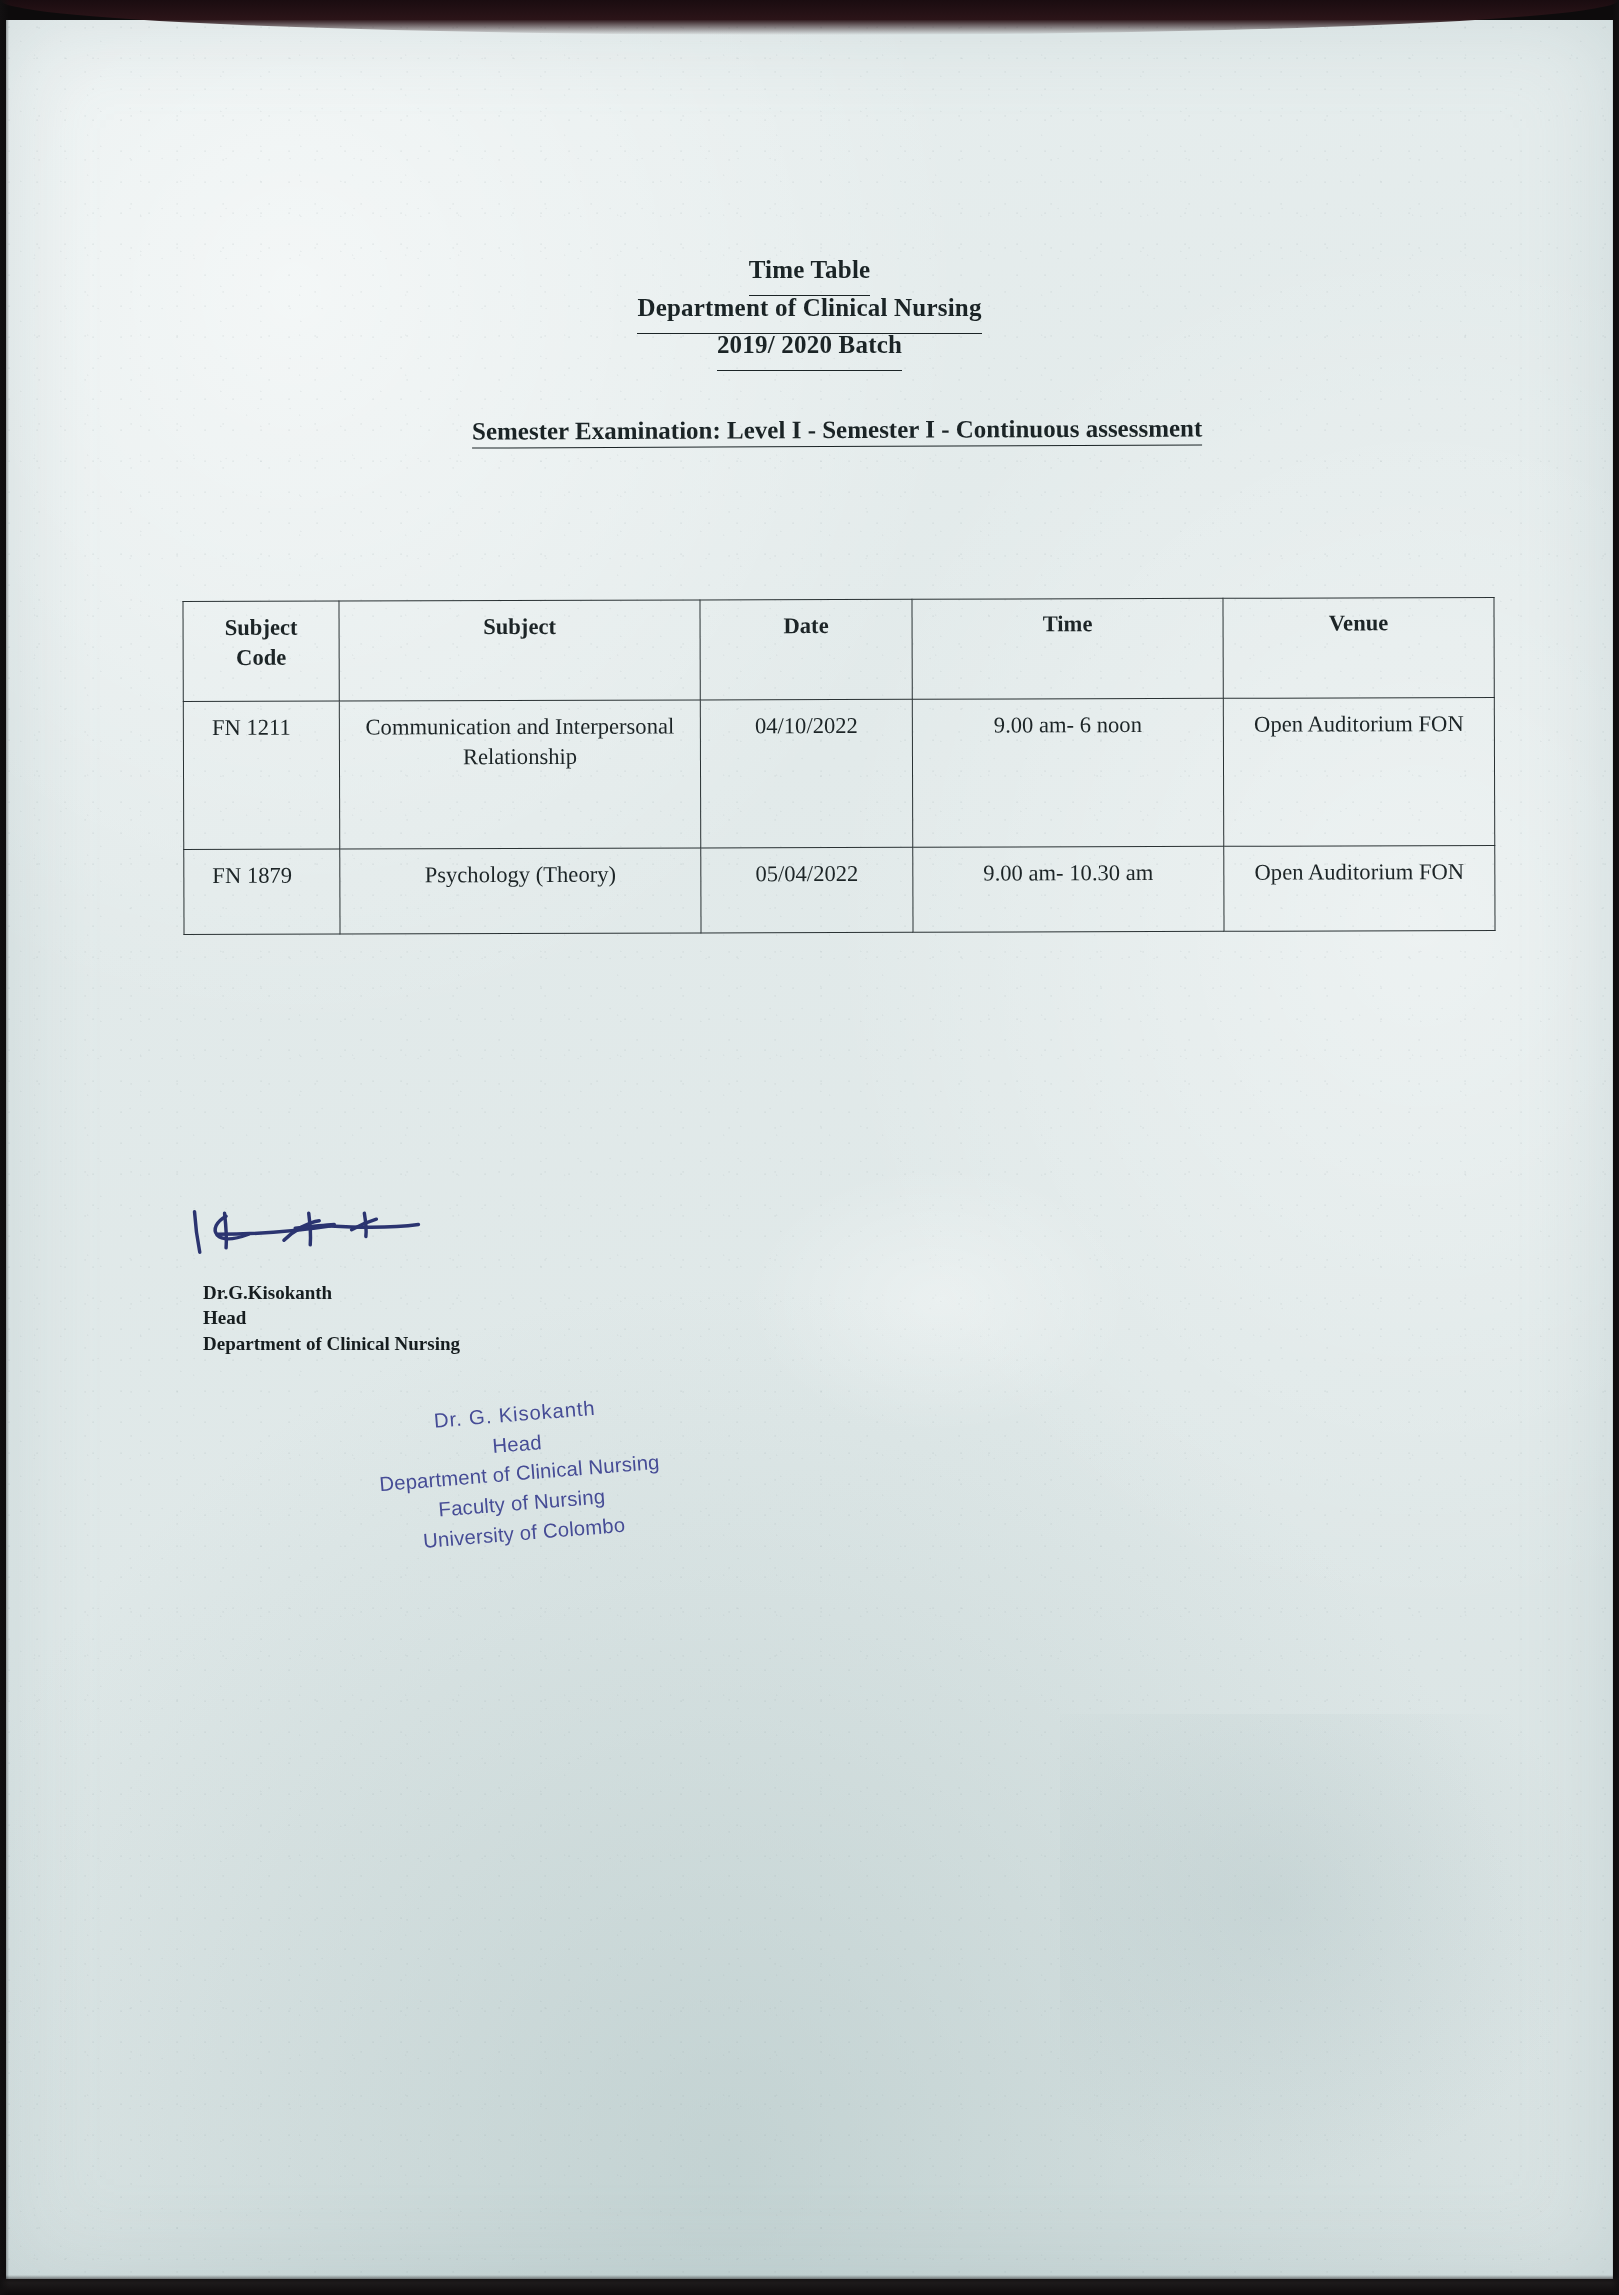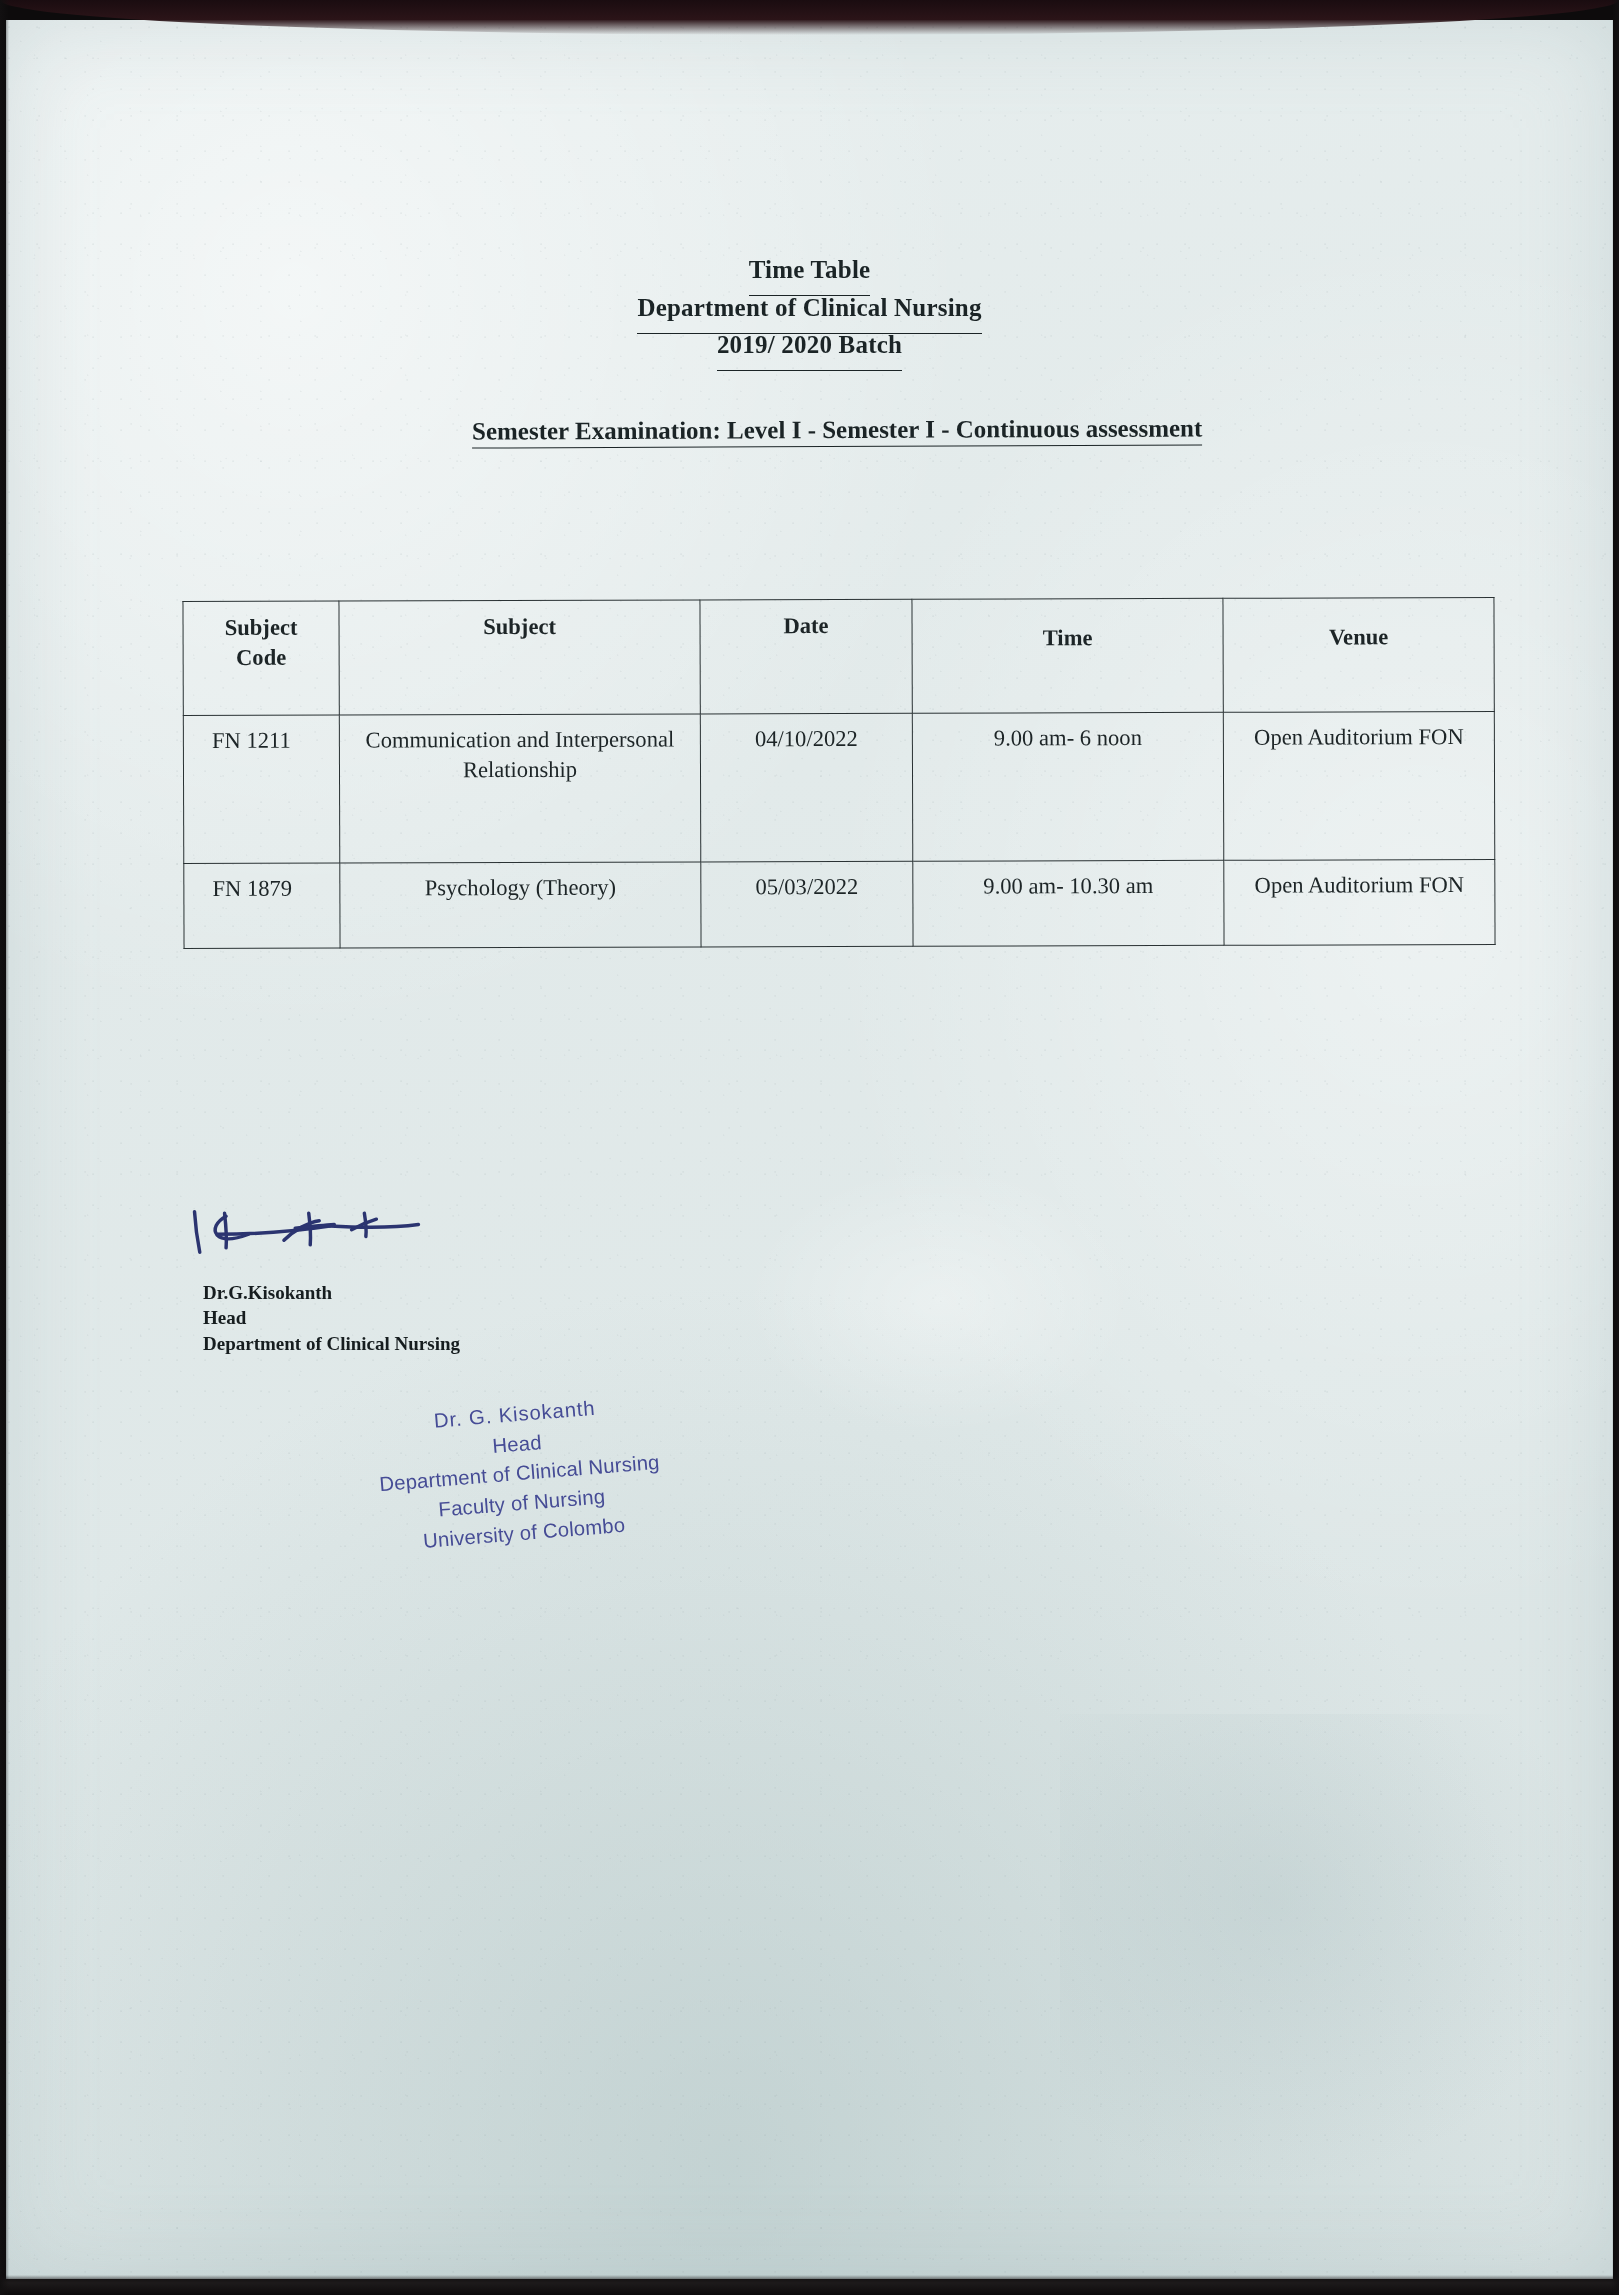--- a/index.html
+++ b/index.html
@@ -139,21 +139,21 @@
     line-height: 1.33;
     font-weight: normal;
   }
   .exam-table thead th {
     font-weight: bold;
     height: 81px;
   }
   .exam-table thead th.venue-h,
   .exam-table thead th.time-h {
     vertical-align: top;
-    padding-top: 24px;
+    padding-top: 10px;
   }
   .col-code  { width: 156px; }
   .col-sub   { width: 361px; }
   .col-date  { width: 212px; }
   .col-time  { width: 311px; }
   .col-venue { width: 271px; }
 
   .exam-table tbody td.code-cell {
     text-align: left;
     padding-left: 28px;
@@ -261,21 +261,21 @@
       <tr class="row-1">
         <td class="code-cell">FN 1211</td>
         <td>Communication and Interpersonal Relationship</td>
         <td>04/10/2022</td>
         <td>9.00 am- 6 noon</td>
         <td>Open Auditorium FON</td>
       </tr>
       <tr class="row-2">
         <td class="code-cell">FN 1879</td>
         <td>Psychology (Theory)</td>
-        <td>05/03/2022</td>
+        <td>05/04/2022</td>
         <td>9.00 am- 10.30 am</td>
         <td>Open Auditorium FON</td>
       </tr>
     </tbody>
   </table>
 
   <svg class="signature-ink" viewBox="0 0 330 90">
     <g fill="none" stroke="#2b3470" stroke-width="4.6" stroke-linecap="round" stroke-linejoin="round">
       <path d="M6 14 C7 30, 9 48, 13 68"></path>
       <path d="M48 20 C35 27, 30 38, 36 45 C44 53, 62 50, 78 44"></path>

